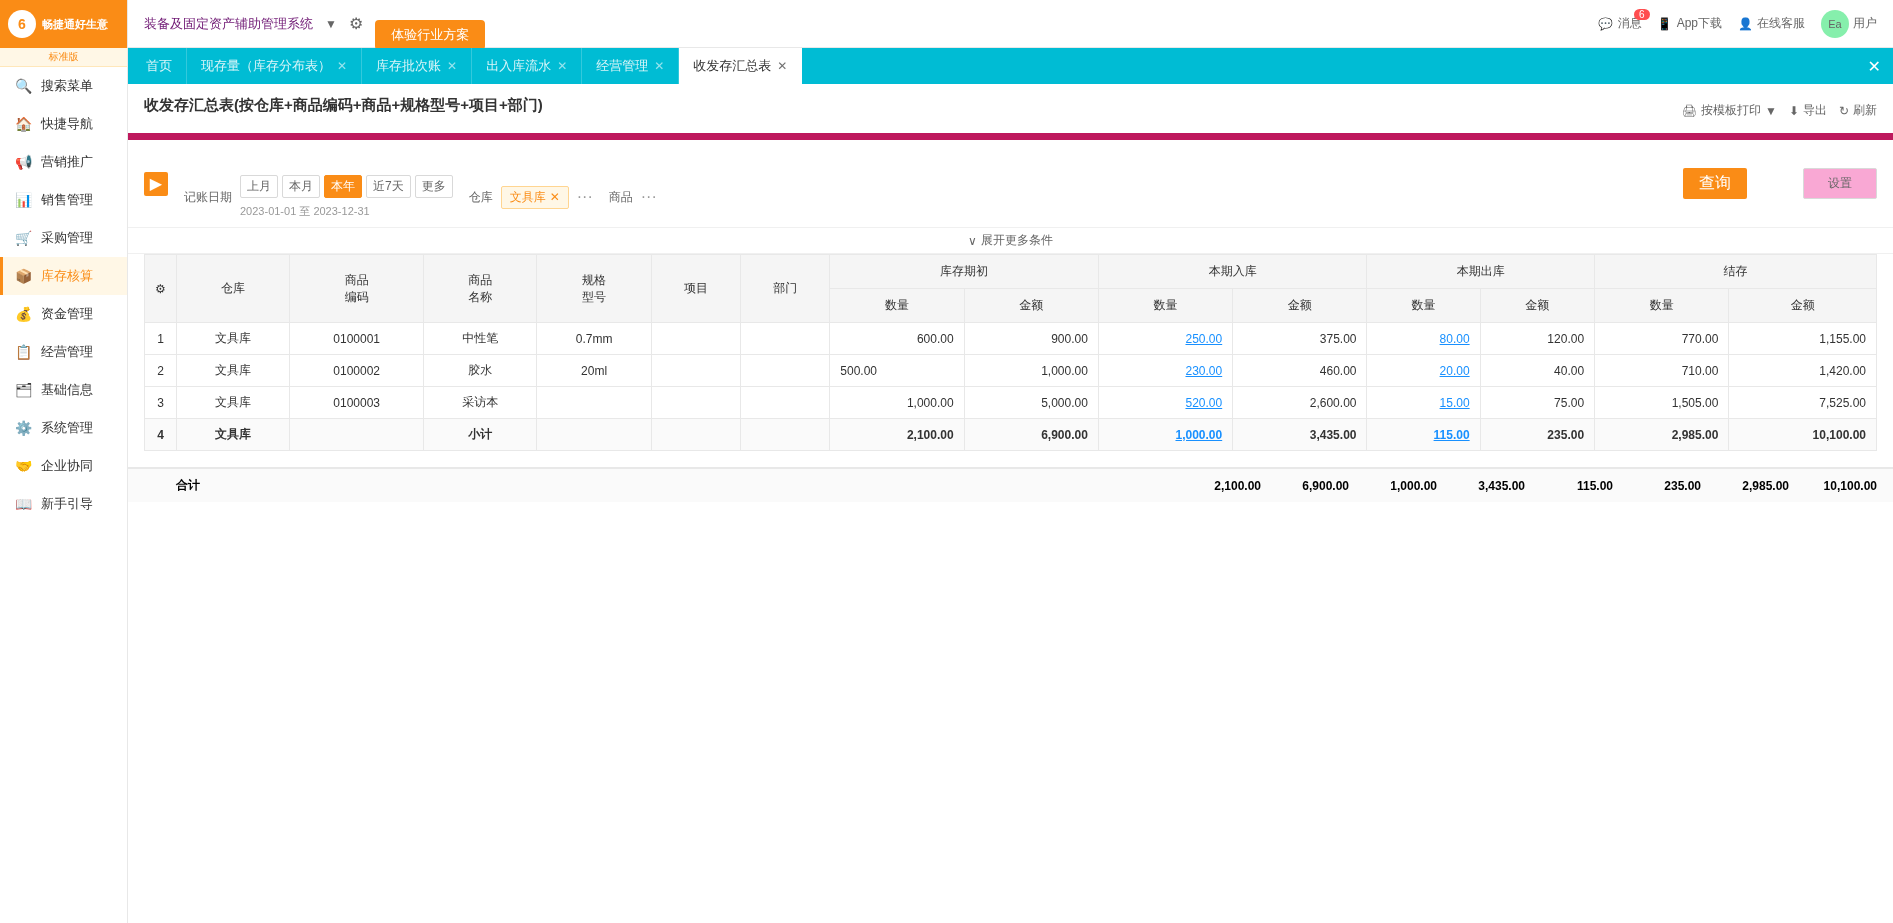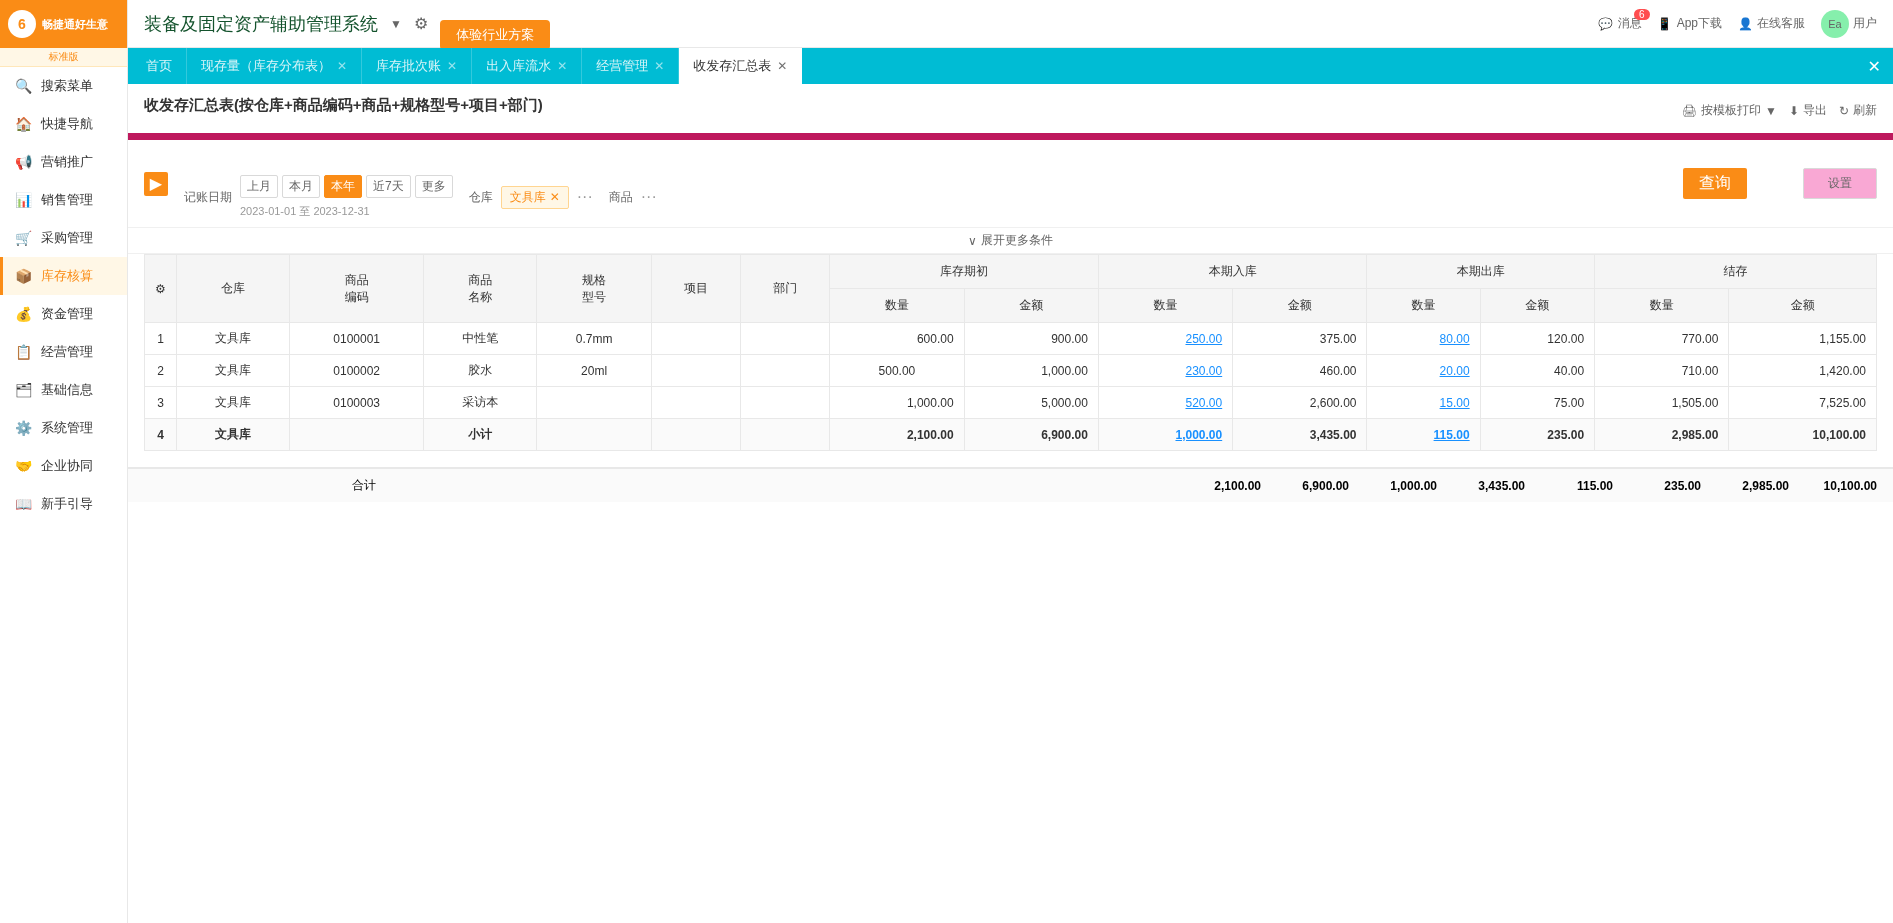--- a/index.html
+++ b/index.html
@@ -15,21 +15,21 @@
     .sidebar-item { display: flex; align-items: center; gap: 8px; padding: 10px 12px; cursor: pointer; color: #333; font-size: 13px; border-left: 3px solid transparent; }
     .sidebar-item.active { background: #fff7e6; color: #fa8c16; border-left-color: #fa8c16; }
     .sidebar-item-icon { width: 18px; height: 18px; display: flex; align-items: center; justify-content: center; font-size: 14px; flex-shrink: 0; }
 
     
     .main { flex: 1; display: flex; flex-direction: column; overflow: hidden; }
 
     
     .top-header { height: 48px; background: white; border-bottom: 1px solid #e8e8e8; display: flex; align-items: center; justify-content: space-between; padding: 0 16px; flex-shrink: 0; }
     .top-header-left { display: flex; align-items: center; gap: 12px; }
-    .system-title { font-size: 18px; color: #14532d; font-family: Liberation Mono, monospace; }
+    .system-title { font-size: 13px; color: #701a75; font-family: Liberation Mono, monospace; }
     .system-selector { display: flex; align-items: center; gap: 4px; color: #666; cursor: pointer; }
     .settings-icon { color: #666; cursor: pointer; font-size: 16px; }
     .trial-btn { background: #fa8c16; color: white; border: none; padding: 6px 16px; border-radius: 4px; cursor: pointer; font-size: 13px; margin-top: 23px; }
     .top-header-right { display: flex; align-items: center; gap: 16px; }
     .header-action { display: flex; align-items: center; gap: 4px; color: #666; cursor: pointer; font-size: 12px; position: relative; }
     .badge { position: absolute; top: -6px; right: -8px; background: #ff4d4f; color: white; border-radius: 10px; font-size: 10px; padding: 0 4px; min-width: 16px; text-align: center; }
     .user-avatar { width: 28px; height: 28px; background: #86efac; border-radius: 50%; display: flex; align-items: center; justify-content: center; font-size: 11px; color: #666; }
 
     
     .tab-bar { background: #00bcd4; display: flex; align-items: center; height: 36px; flex-shrink: 0; padding: 0 4px; }
@@ -317,21 +317,21 @@
                 <td style="text-align: right;">1,155.00</td>
               </tr>
               <tr>
                 <td>2</td>
                 <td>文具库</td>
                 <td>0100002</td>
                 <td>胶水</td>
                 <td>20ml</td>
                 <td></td>
                 <td></td>
-                <td style="text-align: center;">500.00</td>
+                <td style="text-align: left;">500.00</td>
                 <td style="text-align: right;">1,000.00</td>
                 <td style="text-align: right;"><span class="link-text">230.00</span></td>
                 <td style="text-align: right;">460.00</td>
                 <td style="text-align: right;"><span class="link-text">20.00</span></td>
                 <td style="text-align: right;">40.00</td>
                 <td style="text-align: right;">710.00</td>
                 <td style="text-align: right;">1,420.00</td>
               </tr>
               <tr>
                 <td>3</td>
@@ -366,21 +366,21 @@
                 <td style="text-align: right;">235.00</td>
                 <td style="text-align: right;">2,985.00</td>
                 <td style="text-align: right;">10,100.00</td>
               </tr>
             </tbody>
         </table>
       </div>
 
       <div class="table-footer" id="table-footer">
   <span style="width:32px; display:inline-block;"></span>
-  <span style="width:200px; text-align:right; display:inline-block; font-weight:normal;">合计</span>
+  <span style="width:200px; text-align:left; display:inline-block; font-weight:bold;">合计</span>
   <span style="flex:1;"></span>
   <span style="width:80px; text-align:right; display:inline-block;">2,100.00</span>
   <span style="width:80px; text-align:right; display:inline-block; margin-left:8px;">6,900.00</span>
   <span style="width:80px; text-align:right; display:inline-block; margin-left:8px;">1,000.00</span>
   <span style="width:80px; text-align:right; display:inline-block; margin-left:8px;">3,435.00</span>
   <span style="width:80px; text-align:right; display:inline-block; margin-left:8px;">115.00</span>
   <span style="width:80px; text-align:right; display:inline-block; margin-left:8px;">235.00</span>
   <span style="width:80px; text-align:right; display:inline-block; margin-left:8px;">2,985.00</span>
   <span style="width:80px; text-align:right; display:inline-block; margin-left:8px;">10,100.00</span>
 </div>

